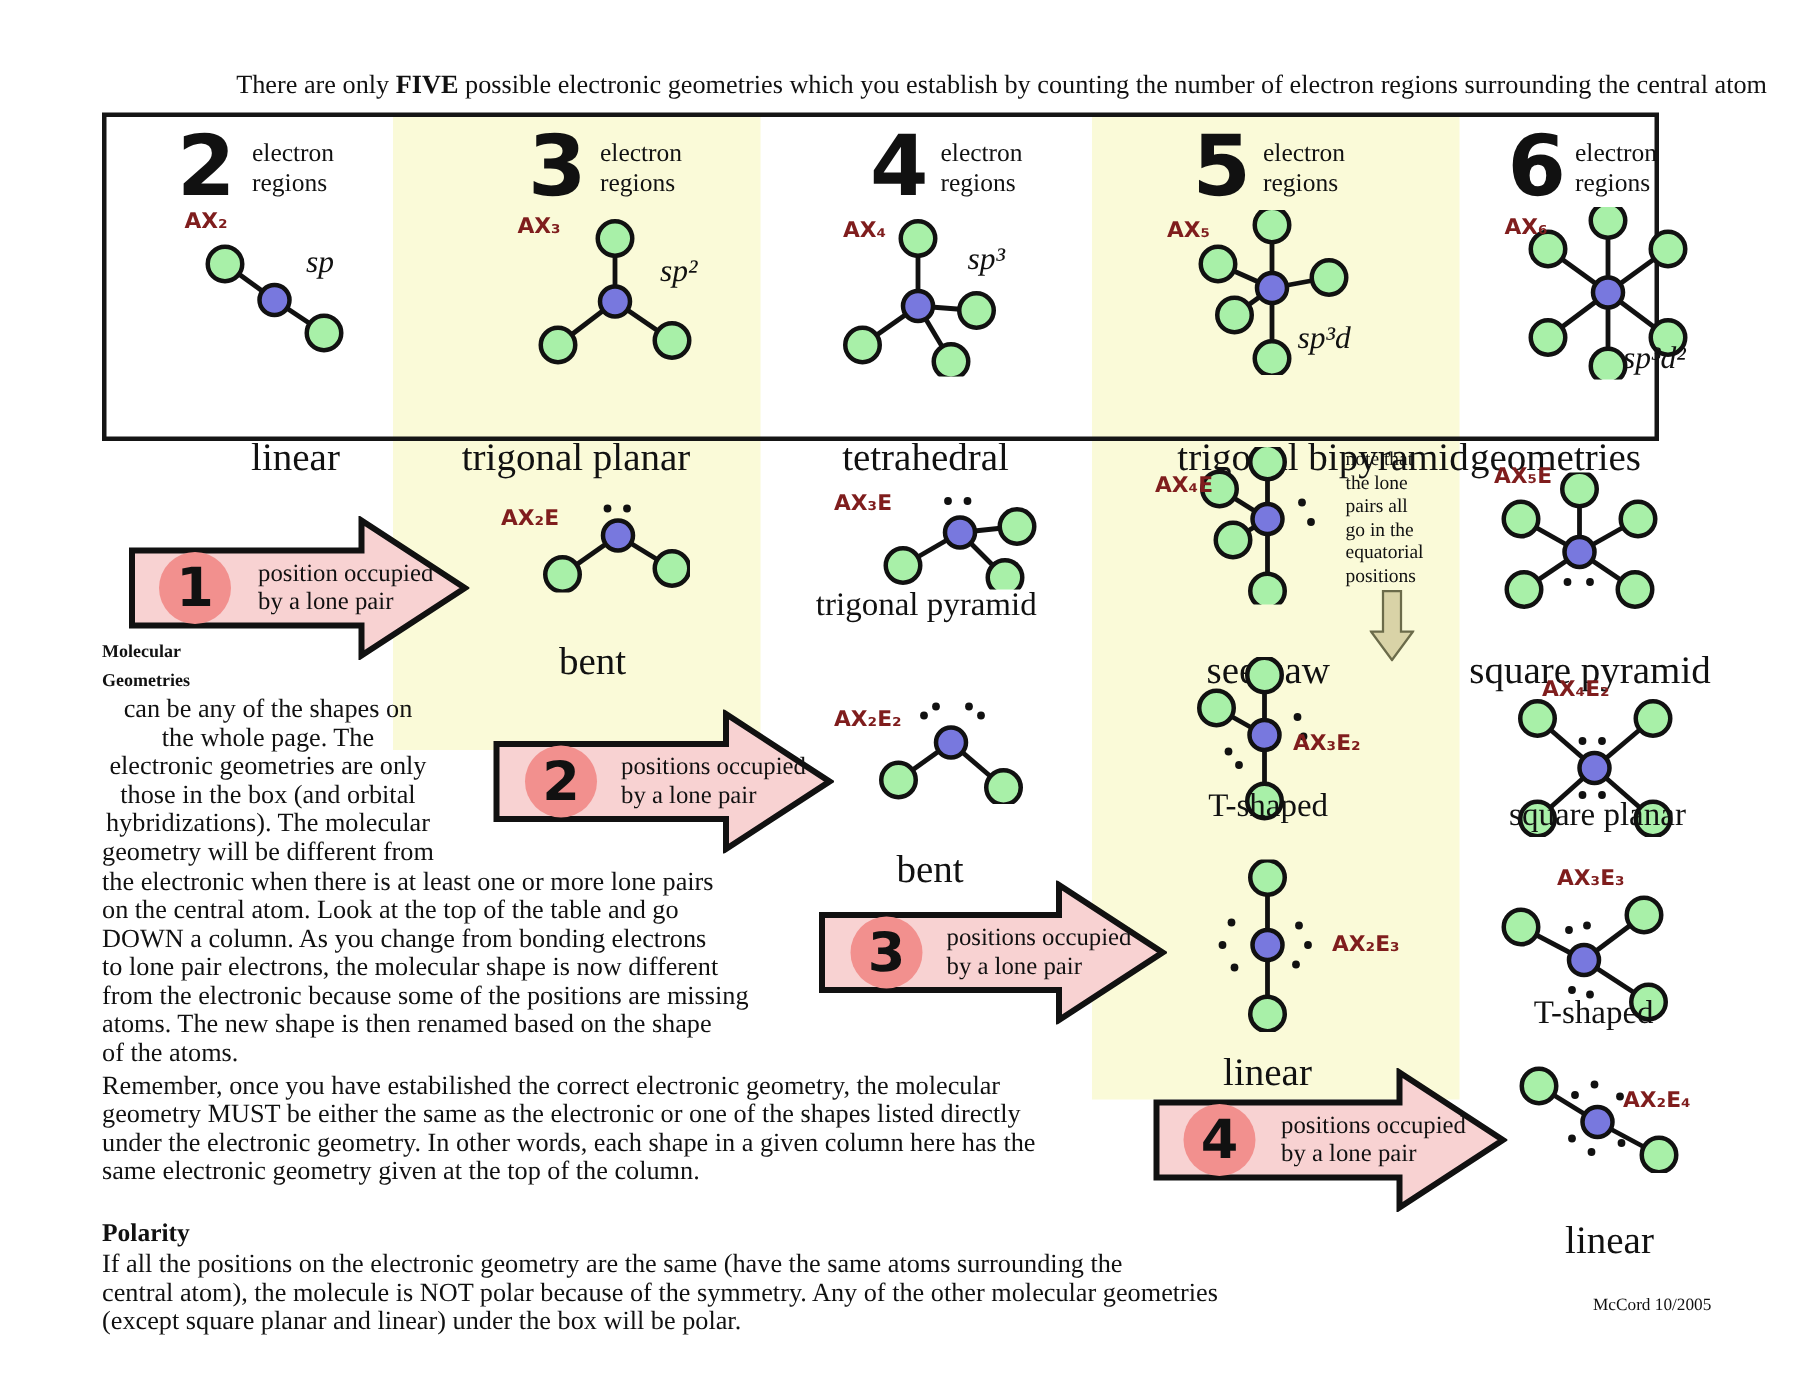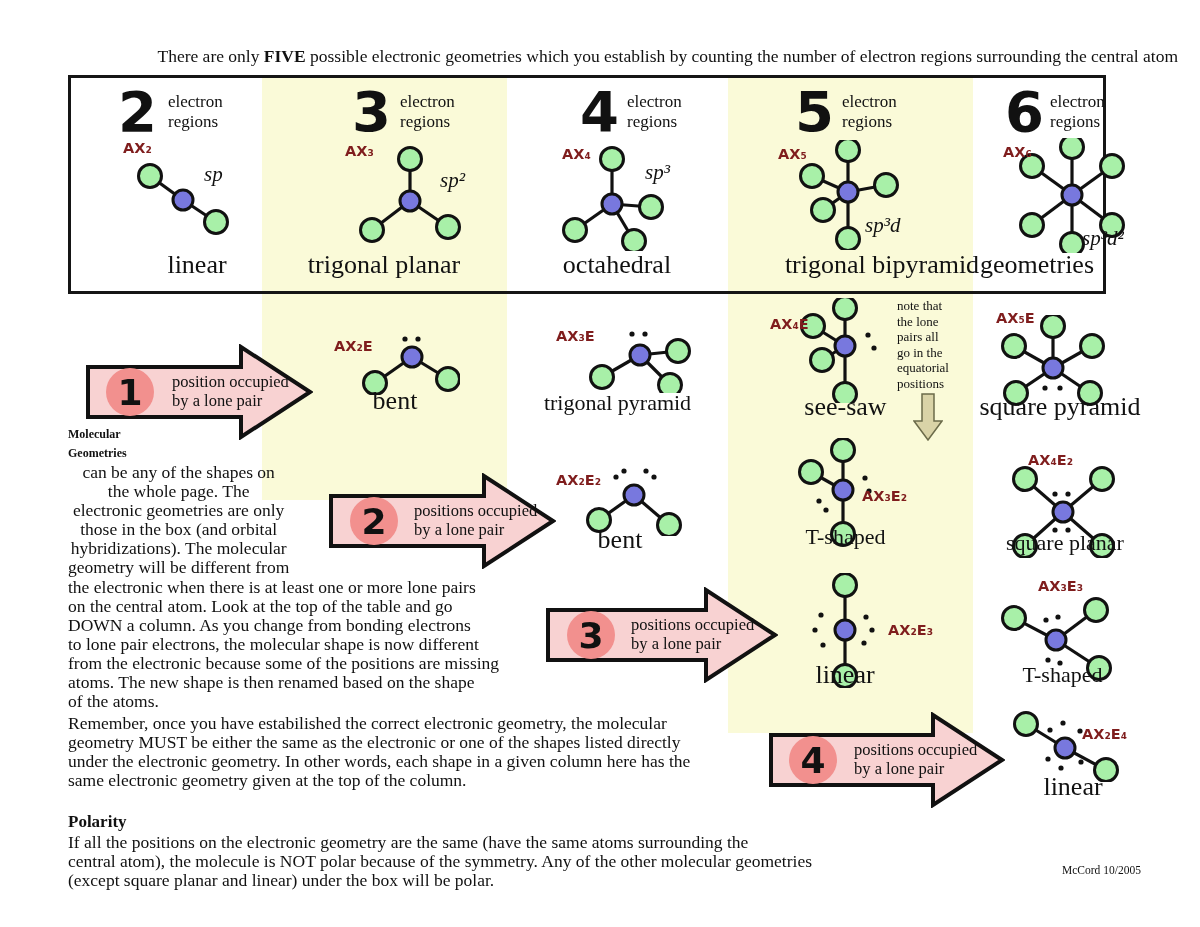--- a/index.html
+++ b/index.html
@@ -5,21 +5,21 @@
   html,body{margin:0;padding:0;background:#ffffff;}
   #canvas{position:relative;width:1200px;height:927px;background:#ffffff;overflow:hidden;
           font-family:"Liberation Serif",serif;color:#111;}
   .abs{position:absolute;}
   .band{position:absolute;background:#FAFAD8;z-index:0;}
   #geom-box{position:absolute;left:68px;top:75px;width:1032px;height:213px;border:3px solid #151515;z-index:1;}
   .bignum{font-family:"DejaVu Sans",sans-serif;font-weight:700;font-size:56px;line-height:1;z-index:2;}
   .regions{font-size:17px;line-height:20px;white-space:pre-line;z-index:2;}
   .ax{font-family:"DejaVu Sans",sans-serif;font-weight:700;font-size:14.5px;color:#7f1d1d;z-index:3;}
   .hyb{font-style:italic;font-size:21px;z-index:3;}
-  .gname{font-size:26px;text-align:center;z-index:2;}
+  .gname{font-size:26px;text-align:center;z-index:2;margin-top:40px;}
   .gname2{font-size:22px;text-align:center;z-index:2;}
   .mol{position:absolute;z-index:2;}
   .arrow{position:absolute;z-index:2;}
   .badge{position:absolute;width:48px;height:48px;border-radius:50%;background:#F2908E;z-index:3;
          display:flex;align-items:center;justify-content:center;
          font-family:"DejaVu Sans",sans-serif;font-weight:700;font-size:36px;color:#111;}
   .atext{position:absolute;font-size:16.5px;line-height:19px;white-space:pre-line;z-index:3;}
   .body{font-size:17.5px;line-height:19px;white-space:pre-line;z-index:2;}
   .bold{font-weight:700;}
   .note{font-size:13px;line-height:15.5px;white-space:pre-line;z-index:2;}
@@ -78,21 +78,21 @@
       <line x1="52" y1="58" x2="15" y2="84" stroke="#111" stroke-width="3.2"></line>
       <line x1="52" y1="58" x2="91" y2="61" stroke="#111" stroke-width="3.2"></line>
       <line x1="52" y1="58" x2="74" y2="95" stroke="#111" stroke-width="3.2"></line>
       <circle cx="52" cy="58" r="10" fill="#7878DE" stroke="#111" stroke-width="3"></circle>
       <circle cx="52" cy="13" r="11.5" fill="#A8F0A8" stroke="#111" stroke-width="3"></circle>
       <circle cx="15" cy="84" r="11.5" fill="#A8F0A8" stroke="#111" stroke-width="3"></circle>
       <circle cx="91" cy="61" r="11.5" fill="#A8F0A8" stroke="#111" stroke-width="3"></circle>
       <circle cx="74" cy="95" r="11.5" fill="#A8F0A8" stroke="#111" stroke-width="3"></circle>
     </svg>
   <div class="abs hyb" style="left:645px;top:160px;">sp³</div>
-  <div class="abs gname" style="left:497px;top:250px;width:240px;">octahedral</div>
+  <div class="abs gname" style="left:497px;top:250px;width:240px;">tetrahedral</div>
 
   <div class="abs bignum" style="left:795px;top:84px;">5</div>
   <div class="abs regions" style="left:842px;top:92px;">electron
 regions</div>
   <div class="abs ax" style="left:778px;top:146px;">AX₅</div>
   <svg class="mol" style="left:793px;top:140px;" width="110" height="110" viewBox="0 0 110 110">
       <line x1="55" y1="52" x2="55" y2="10" stroke="#111" stroke-width="3.2"></line>
       <line x1="55" y1="52" x2="19" y2="36" stroke="#111" stroke-width="3.2"></line>
       <line x1="55" y1="52" x2="93" y2="45" stroke="#111" stroke-width="3.2"></line>
       <line x1="55" y1="52" x2="30" y2="70" stroke="#111" stroke-width="3.2"></line>

